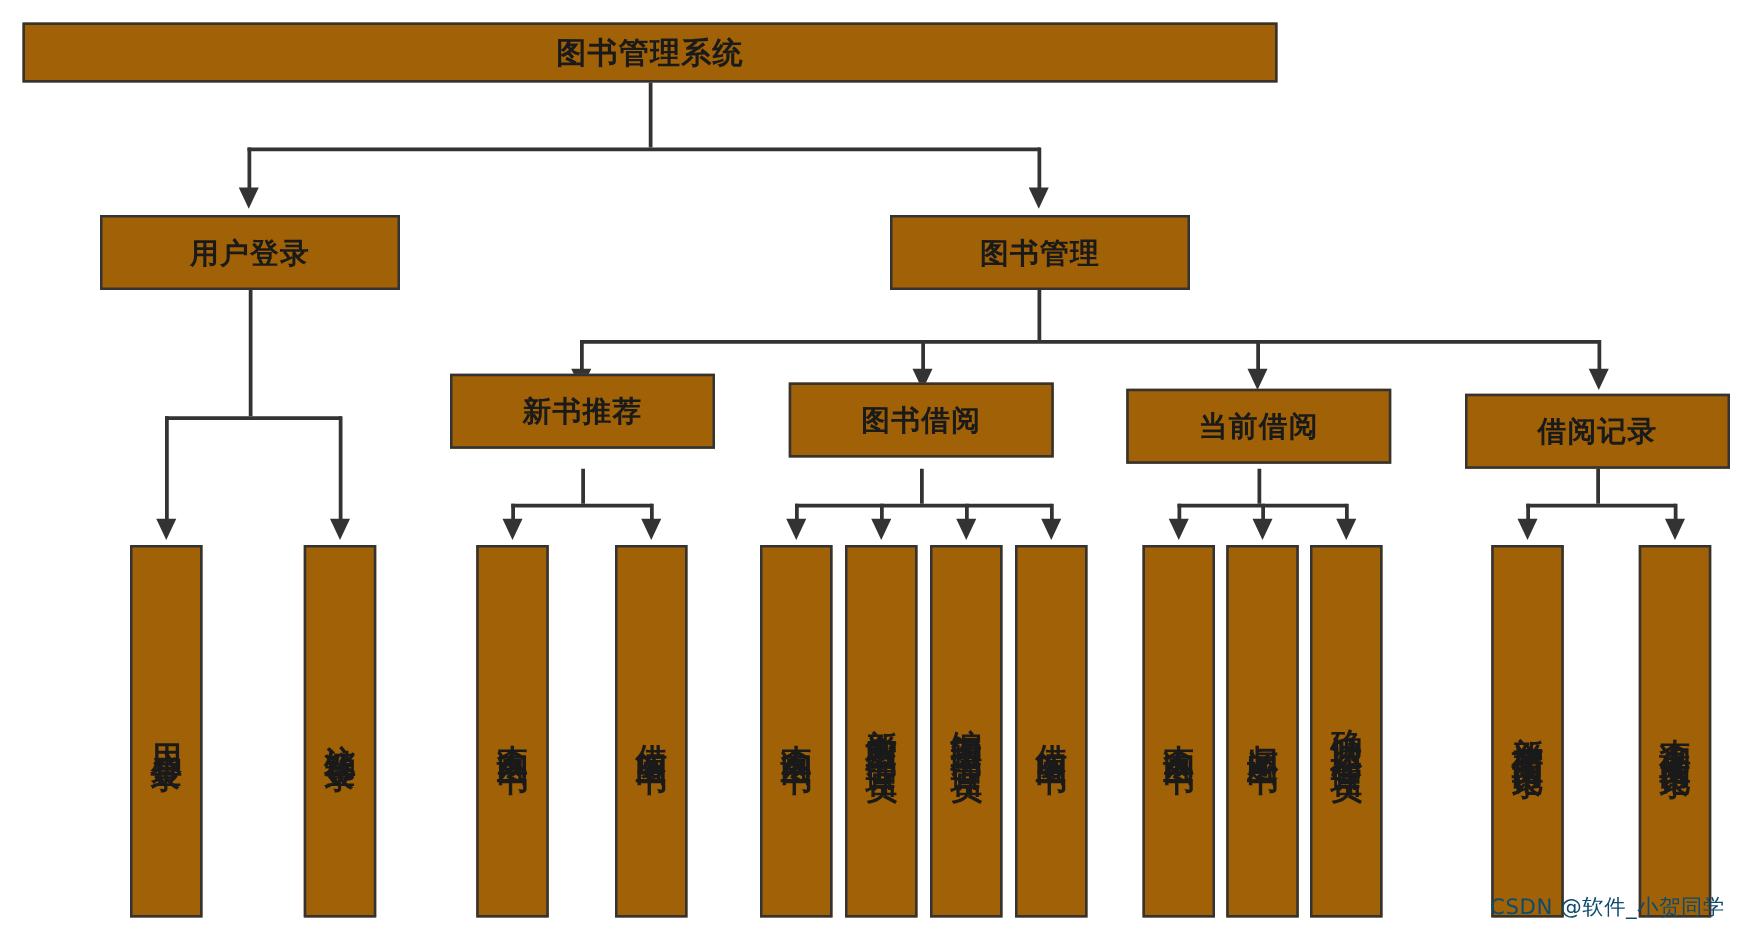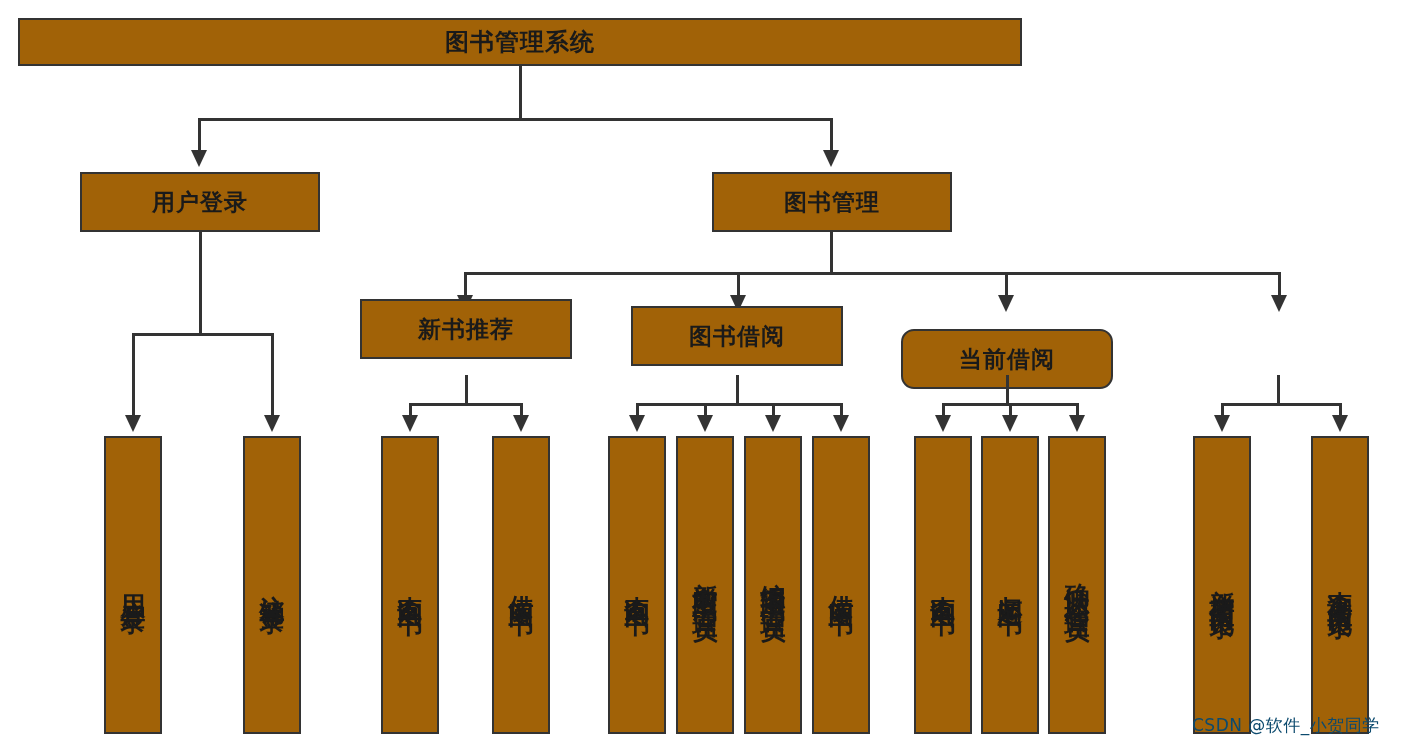--- a/index.html
+++ b/index.html
@@ -113,22 +113,25 @@
   <div class="arrow" style="left:998px; top:295px;"></div>
   <div class="edge edge-v" style="left:1278px; top:272px; width:2.5px; height:25px;"></div>
   <div class="arrow" style="left:1271px; top:295px;"></div>
 
   <div class="node node-h" style="left:360px; top:299px; width:212px; height:60px;">
     <span>新书推荐</span>
   </div>
   <div class="node node-h" style="left:631px; top:306px; width:212px; height:60px;">
     <span>图书借阅</span>
   </div>
-  <div class="node node-h" style="left:901px; top:329px; width:212px; height:60px;border-radius:13px;">
+  <div class="node node-h" style="left:901px; top:311px; width:212px; height:60px;">
     <span>当前借阅</span>
+  </div>
+  <div class="node node-h" style="left:1172px; top:315px; width:212px; height:60px;">
+    <span>借阅记录</span>
   </div>
 
   <div class="edge edge-v" style="left:465px; top:375px; width:2.5px; height:28px;"></div>
   <div class="edge edge-h" style="left:409px; top:403px; width:113px; height:2.5px;"></div>
   <div class="edge edge-v" style="left:409px; top:403px; width:2.5px; height:14px;"></div>
   <div class="arrow" style="left:402px; top:415px;"></div>
   <div class="edge edge-v" style="left:520px; top:403px; width:2.5px; height:14px;"></div>
   <div class="arrow" style="left:513px; top:415px;"></div>
 
   <div class="edge edge-v" style="left:736px; top:375px; width:2.5px; height:28px;"></div>

